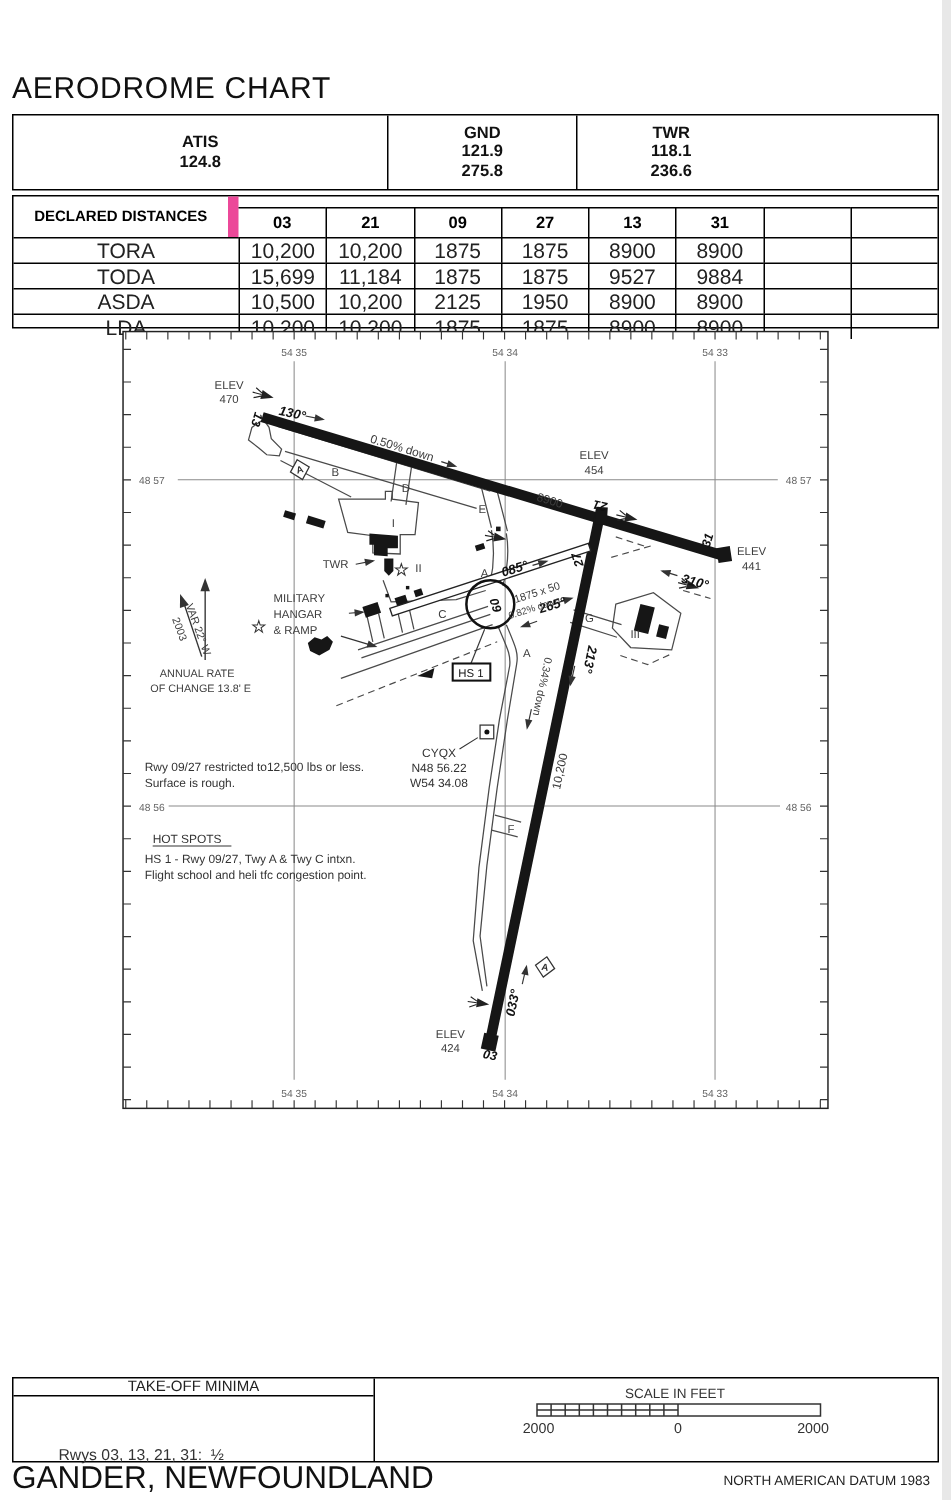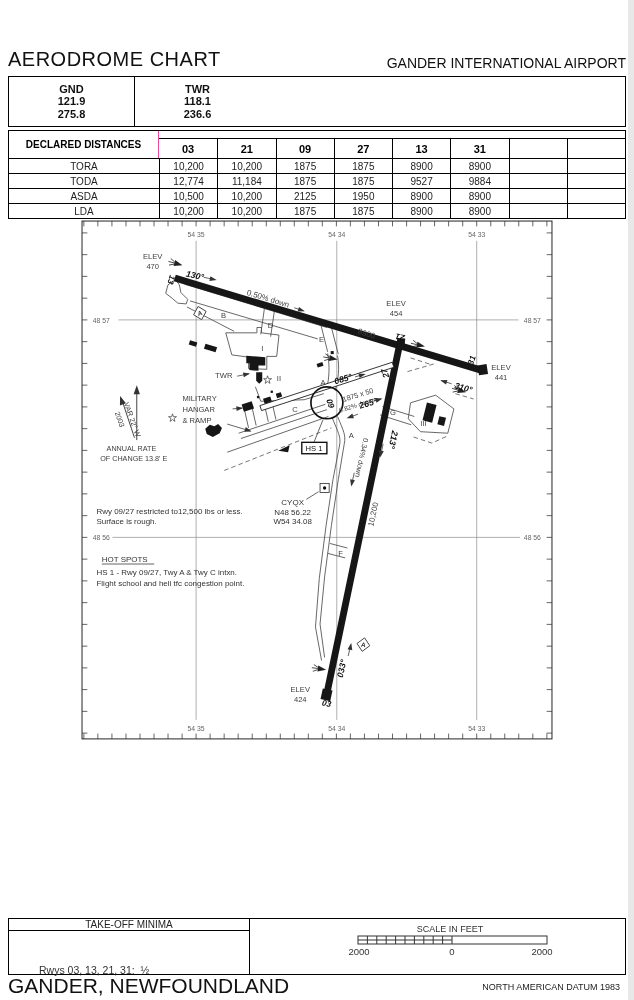--- a/index.html
+++ b/index.html
@@ -14,22 +14,22 @@
   .freq{position:absolute;left:8px;top:76px;width:616px;height:49px;
         border:1.3px solid #000;display:flex;}
   .freq .cell{display:flex;flex-direction:column;justify-content:center;align-items:center;
         font-weight:bold;font-size:11px;line-height:12.5px;white-space:pre;}
   .freq .cell+.cell{border-left:1.2px solid #000;}
   .fc-atis{width:249px;} .fc-gnd{width:125px;} .fc-twr{width:125px;} .fc-dep{flex:1;}
   
   .decl{position:absolute;left:8px;top:130px;width:616px;height:87px;border:1.3px solid #000;
         display:grid;grid-template-columns:150px repeat(8,1fr);
         grid-template-rows:27px repeat(4,1fr);}
-  .decl>div{display:flex;align-items:center;justify-content:center;font-size:10px;color:#222;}
-  .decl .dtitle{font-weight:bold;font-size:10px;color:#000;border-right:1px solid #ec4899;}
+  .decl>div{display:flex;align-items:center;justify-content:center;font-size:14px;color:#222;}
+  .decl .dtitle{font-weight:bold;font-size:10px;color:#000;border-right:7px solid #ec4899;}
   .decl .hc{font-weight:bold;font-size:11px;color:#000;margin-top:7px;
             border-top:1px solid #000;border-left:1px solid #000;}
   .decl .hc.first{border-left:none;}
   .decl .rl{border-top:1px solid #000;}
   .decl .dv{border-top:1px solid #000;border-left:1px solid #000;}
   
   .chart-svg{position:absolute;left:0;top:218px;}
   text{font-family:"Liberation Sans",sans-serif;}
   .tg{fill:#666;font-size:9px;}
   .t{fill:#3d3d3d;font-size:10px;}
@@ -50,24 +50,27 @@
   .city{position:absolute;left:8px;top:974px;font-size:21px;color:#111;}
   .datum{position:absolute;right:8px;top:982px;font-size:9px;color:#222;text-align:center;}
 </style>
 </head>
 <body>
 
 <div class="page">
 
   <div class="titlebar">
     <span class="main-title">AERODROME CHART</span>
-    <span class="airport-name">GANDER INTERNATIONAL AIRPORT</span>
   </div>
 
   <div class="freq">
+    <div class="cell fc-atis">
+      <span>ATIS</span>
+      <span>124.8</span>
+    </div>
     <div class="cell fc-gnd">
       <span>GND</span>
       <span>121.9</span>
       <span>275.8</span>
     </div>
     <div class="cell fc-twr">
       <span>TWR</span>
       <span>118.1</span>
       <span>236.6</span>
     </div>
@@ -88,21 +91,21 @@
     <div class="dv">10,200</div>
     <div class="dv">10,200</div>
     <div class="dv">1875</div>
     <div class="dv">1875</div>
     <div class="dv">8900</div>
     <div class="dv">8900</div>
     <div class="dv"></div>
     <div class="dv"></div>
 
     <div class="rl">TODA</div>
-    <div class="dv">12,774</div>
+    <div class="dv">15,699</div>
     <div class="dv">11,184</div>
     <div class="dv">1875</div>
     <div class="dv">1875</div>
     <div class="dv">9527</div>
     <div class="dv">9884</div>
     <div class="dv"></div>
     <div class="dv"></div>
 
     <div class="rl">ASDA</div>
     <div class="dv">10,500</div>

